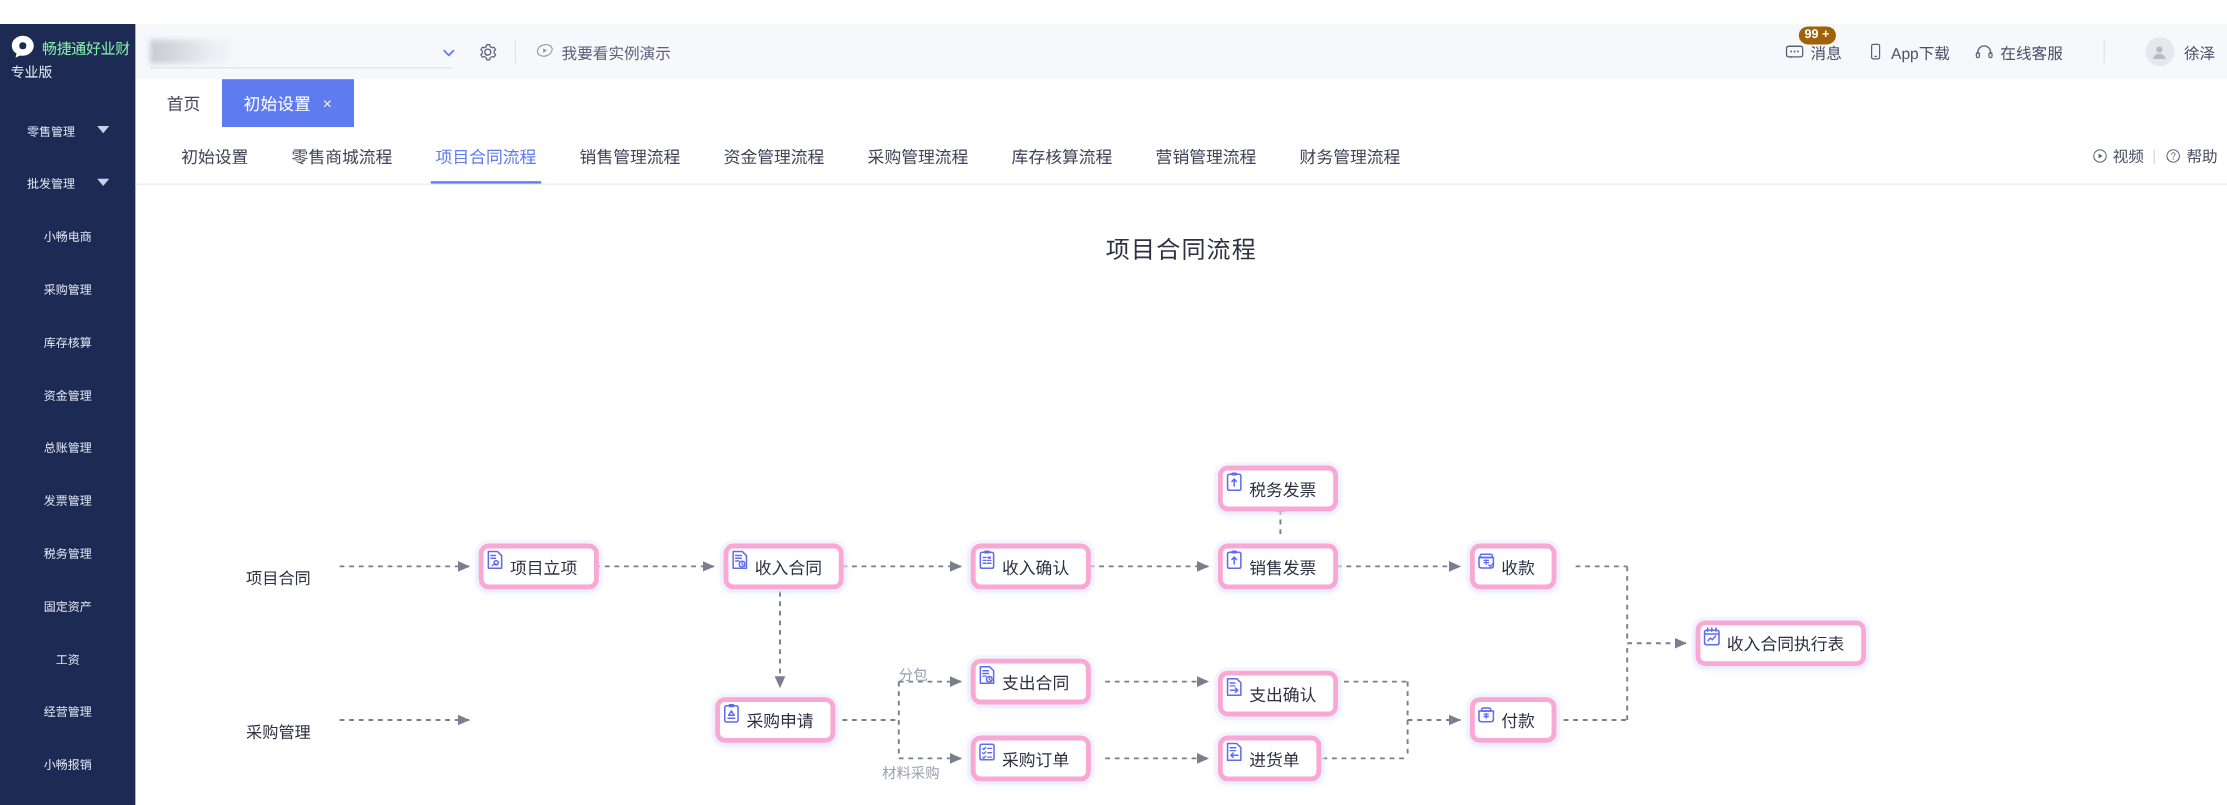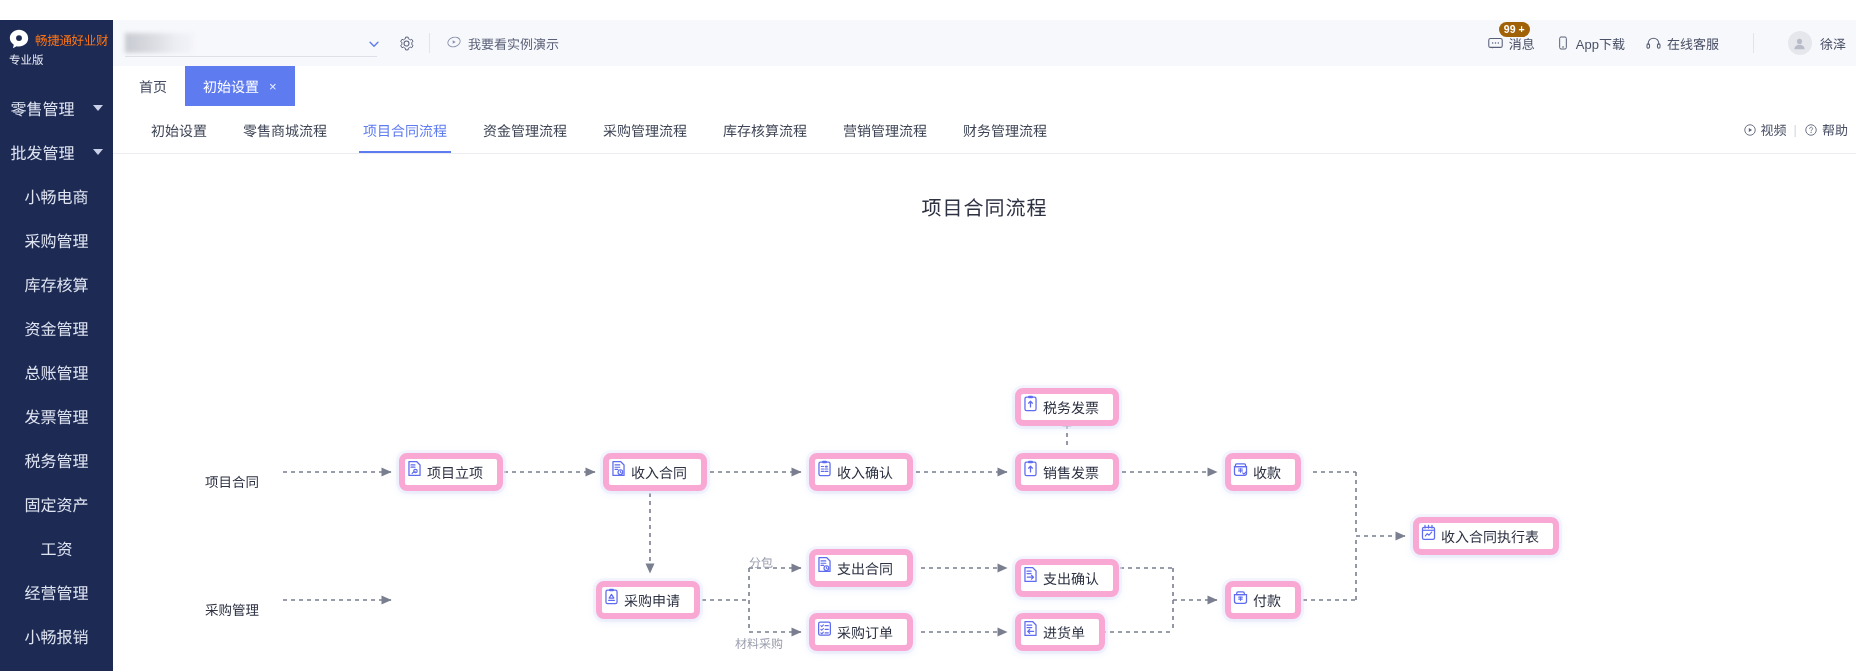--- a/index.html
+++ b/index.html
@@ -18,30 +18,30 @@
     background: #1d2a53;
     overflow: hidden;
   }
   .brand {
     height: 60px; padding: 8px 0 0 8px;
     display: flex; flex-direction: column; gap: 1px;
   }
   .brand-row { display: flex; align-items: center; gap: 5px; }
   .brand-logo { width: 22px; height: 22px; flex: 0 0 22px; }
   .brand-name {
-    font-size: 12.5px; color: #f97316; letter-spacing: -0.3px;
+    font-size: 12.5px; color: #86efac; letter-spacing: -0.3px;
     white-space: nowrap; overflow: hidden;
   }
   .brand-sub { font-size: 11.5px; color: #e7eaf4; padding-left: 1px; }
 
   .nav { margin-top: 6px; }
   .nav-item {
     height: 44px; display: flex; align-items: center;
     justify-content: center; gap: 18px;
-    color: #dfe4f2; font-size: 16px; cursor: pointer;
+    color: #dfe4f2; font-size: 10px; cursor: pointer;
     white-space: nowrap;
   }
   .caret {
     width: 0; height: 0;
     border-left: 5px solid transparent; border-right: 5px solid transparent;
     border-top: 6px solid #c9d1e8;
   }
 
   
   .header {
@@ -152,21 +152,21 @@
     position:absolute; font-size: 13.5px; color:#2d3142; white-space:nowrap;
   }
   .edge-label {
     position:absolute; font-size: 12px; color:#9a9eae; white-space:nowrap;
   }
 
   .node {
     position: absolute;
     height: 38px;
     background:#ffffff;
-    border: 6px solid #f9a8d4;
+    border: 4px solid #f9a8d4;
     border-radius: 8px;
     box-shadow: 0 2px 8px rgba(95,123,240,.13), 0 0 0 3px rgba(240,241,252,.55);
     display:flex; align-items:center; gap: 8px;
     padding: 0 14px;
     cursor:pointer;
     white-space: nowrap;
   }
   .node .label { font-size: 14px; color:#2d3142; }
   .node .ico { width:19px; height:19px; flex:0 0 19px; display:block; }
 </style>
@@ -328,20 +328,23 @@
       <div class="subtab">
           <span>初始设置</span>
         </div>
         <div class="subtab">
           <span>零售商城流程</span>
         </div>
         <div class="subtab active">
           <span>项目合同流程</span>
         </div>
         <div class="subtab">
+          <span>销售管理流程</span>
+        </div>
+        <div class="subtab">
           <span>资金管理流程</span>
         </div>
         <div class="subtab">
           <span>采购管理流程</span>
         </div>
         <div class="subtab">
           <span>库存核算流程</span>
         </div>
         <div class="subtab">
           <span>营销管理流程</span>

